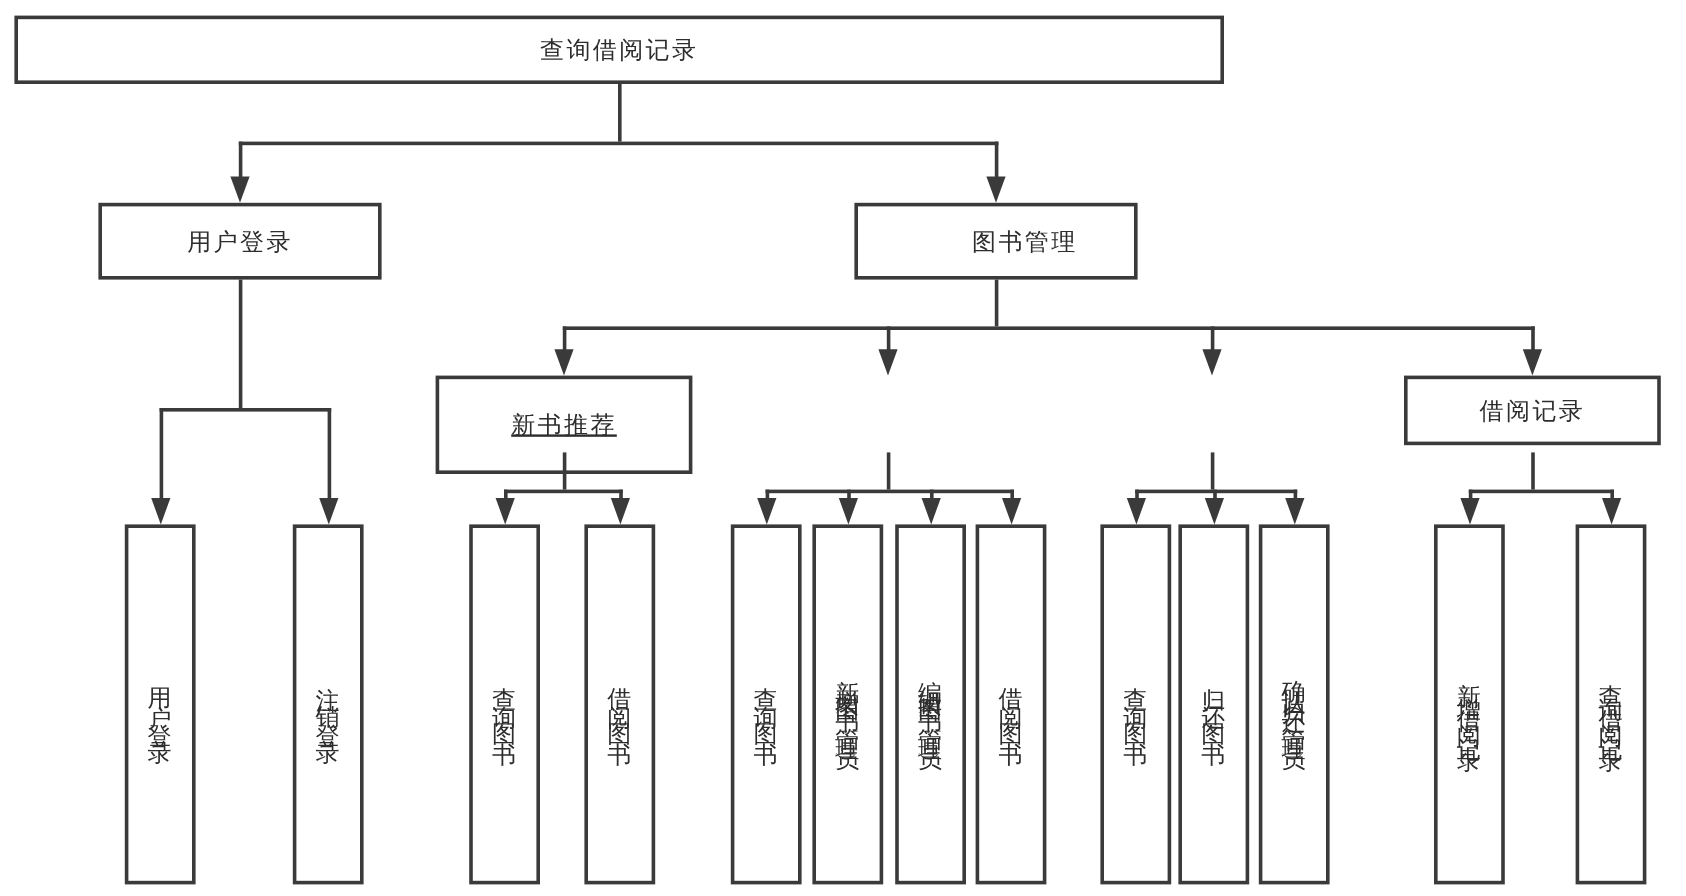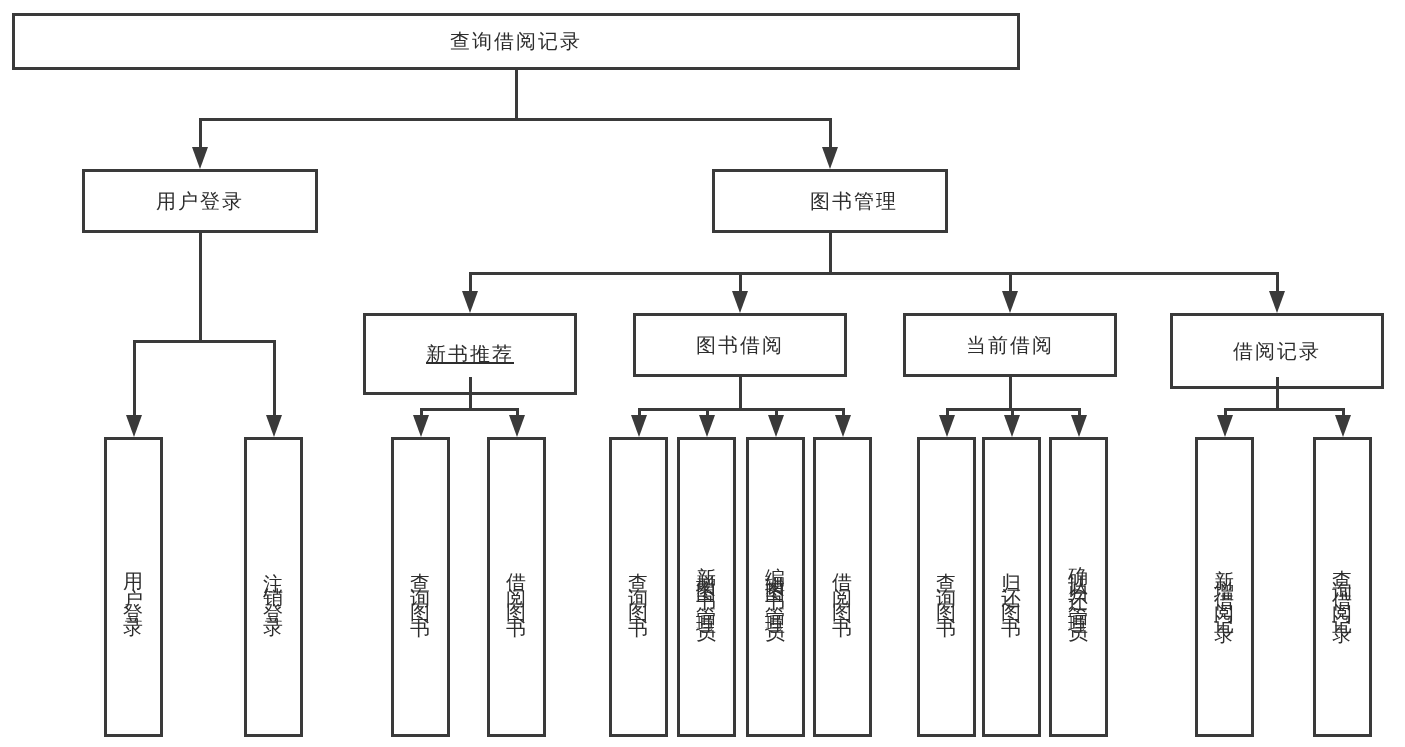--- a/index.html
+++ b/index.html
@@ -58,29 +58,23 @@
   </div>
 
   <div class="n" style="left:712px;top:169px;width:236px;height:64px;padding-left:48px;">
     <span>图书管理</span>
   </div>
 
   <div class="n" style="left:363px;top:313px;width:214px;height:82px;text-decoration:underline;">
     <span>新书推荐</span>
   </div>
 
-  <div class="n" style="left:633px;top:313px;width:214px;height:64px;">
-    <span>图书借阅</span>
-  </div>
 
-  <div class="n" style="left:903px;top:313px;width:214px;height:64px;">
-    <span>当前借阅</span>
-  </div>
 
-  <div class="n" style="left:1170px;top:313px;width:214px;height:76px;">
+  <div class="n" style="left:1170px;top:313px;width:214px;height:58px;">
     <span>借阅记录</span>
   </div>
 
   <div class="n leaf sp-lg" style="left:104px;top:437px;width:59px;height:300px;">
     <span>用户登录</span>
   </div>
   <div class="n leaf sp-lg" style="left:244px;top:437px;width:59px;height:300px;">
     <span>注销登录</span>
   </div>
 

